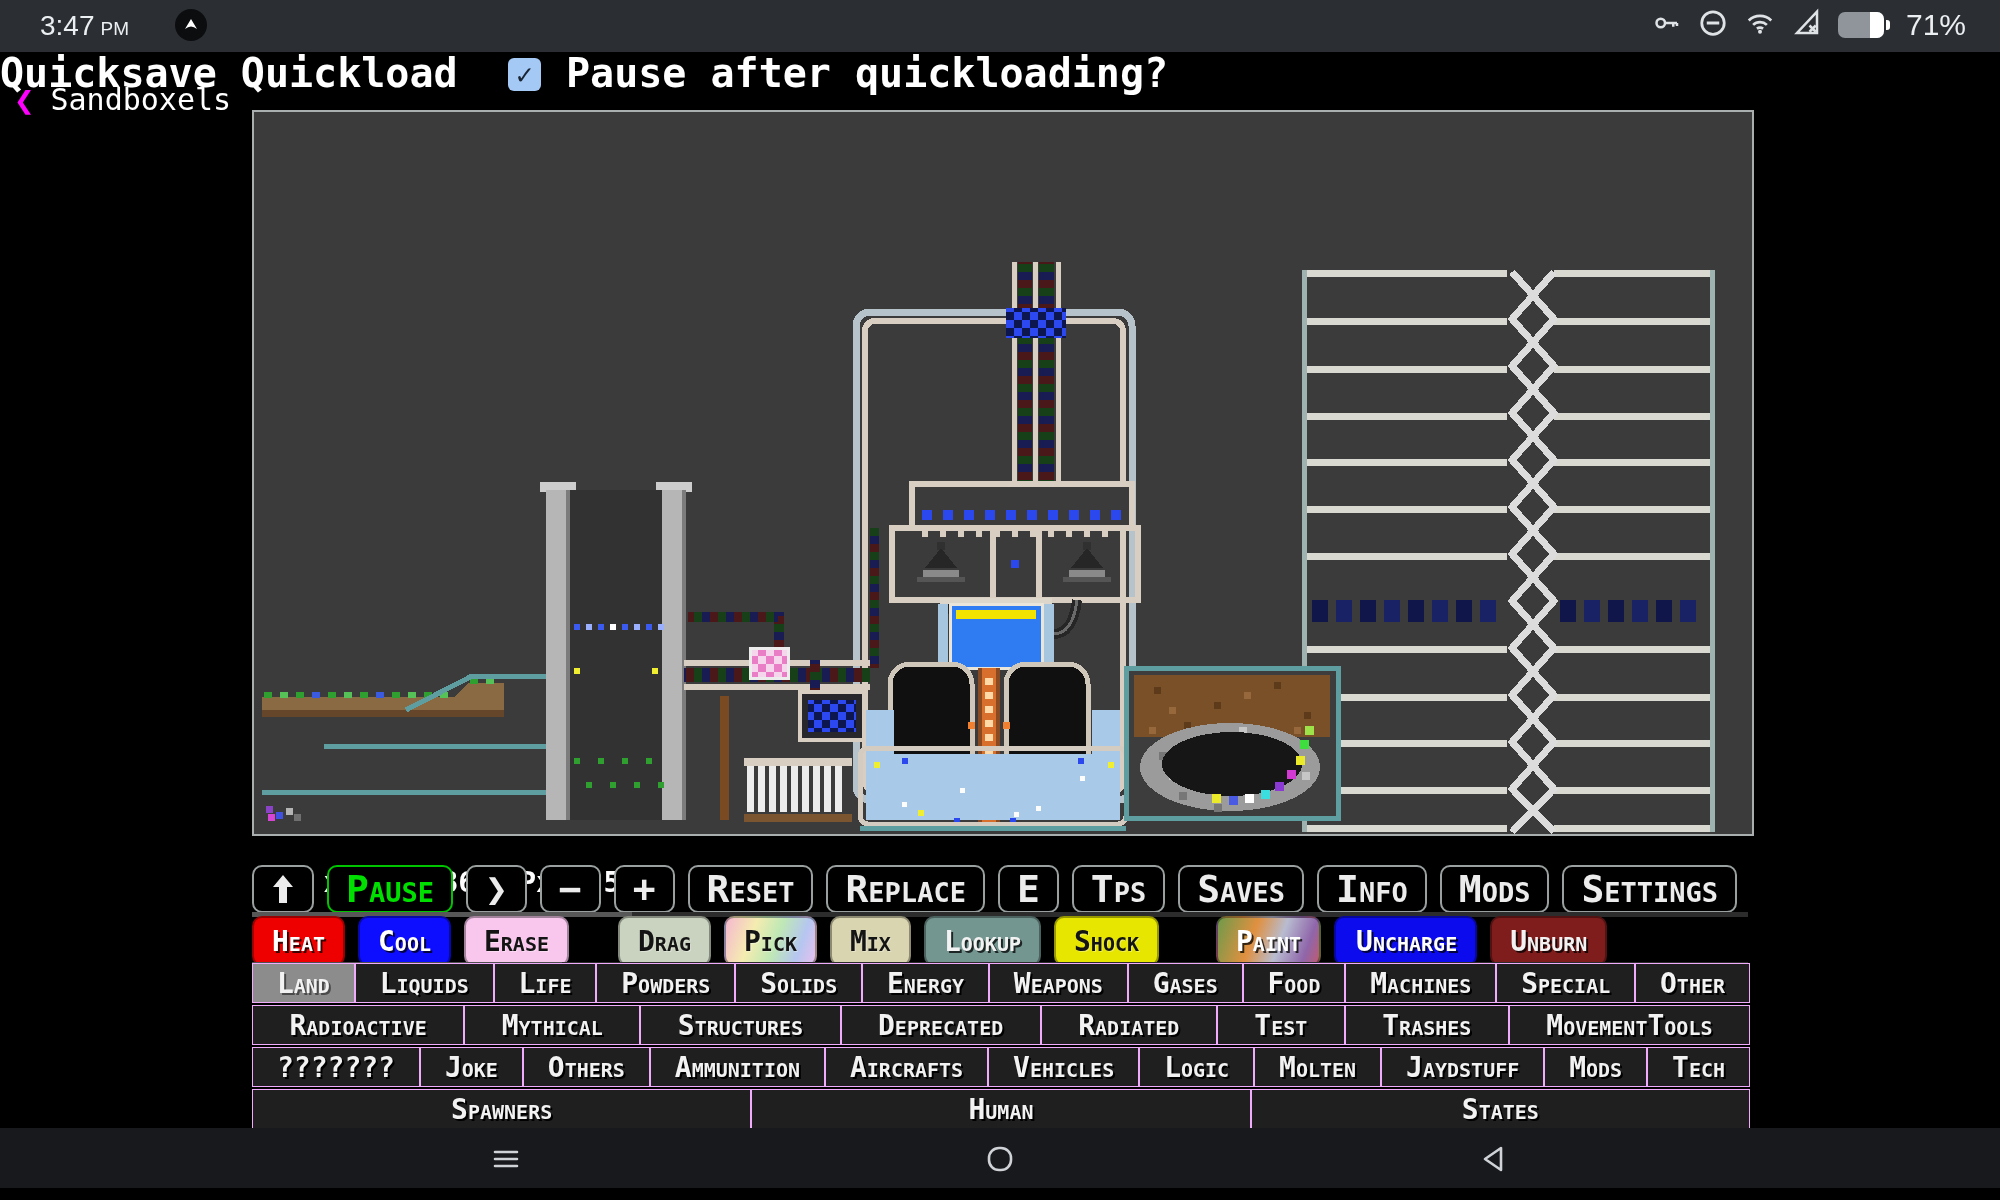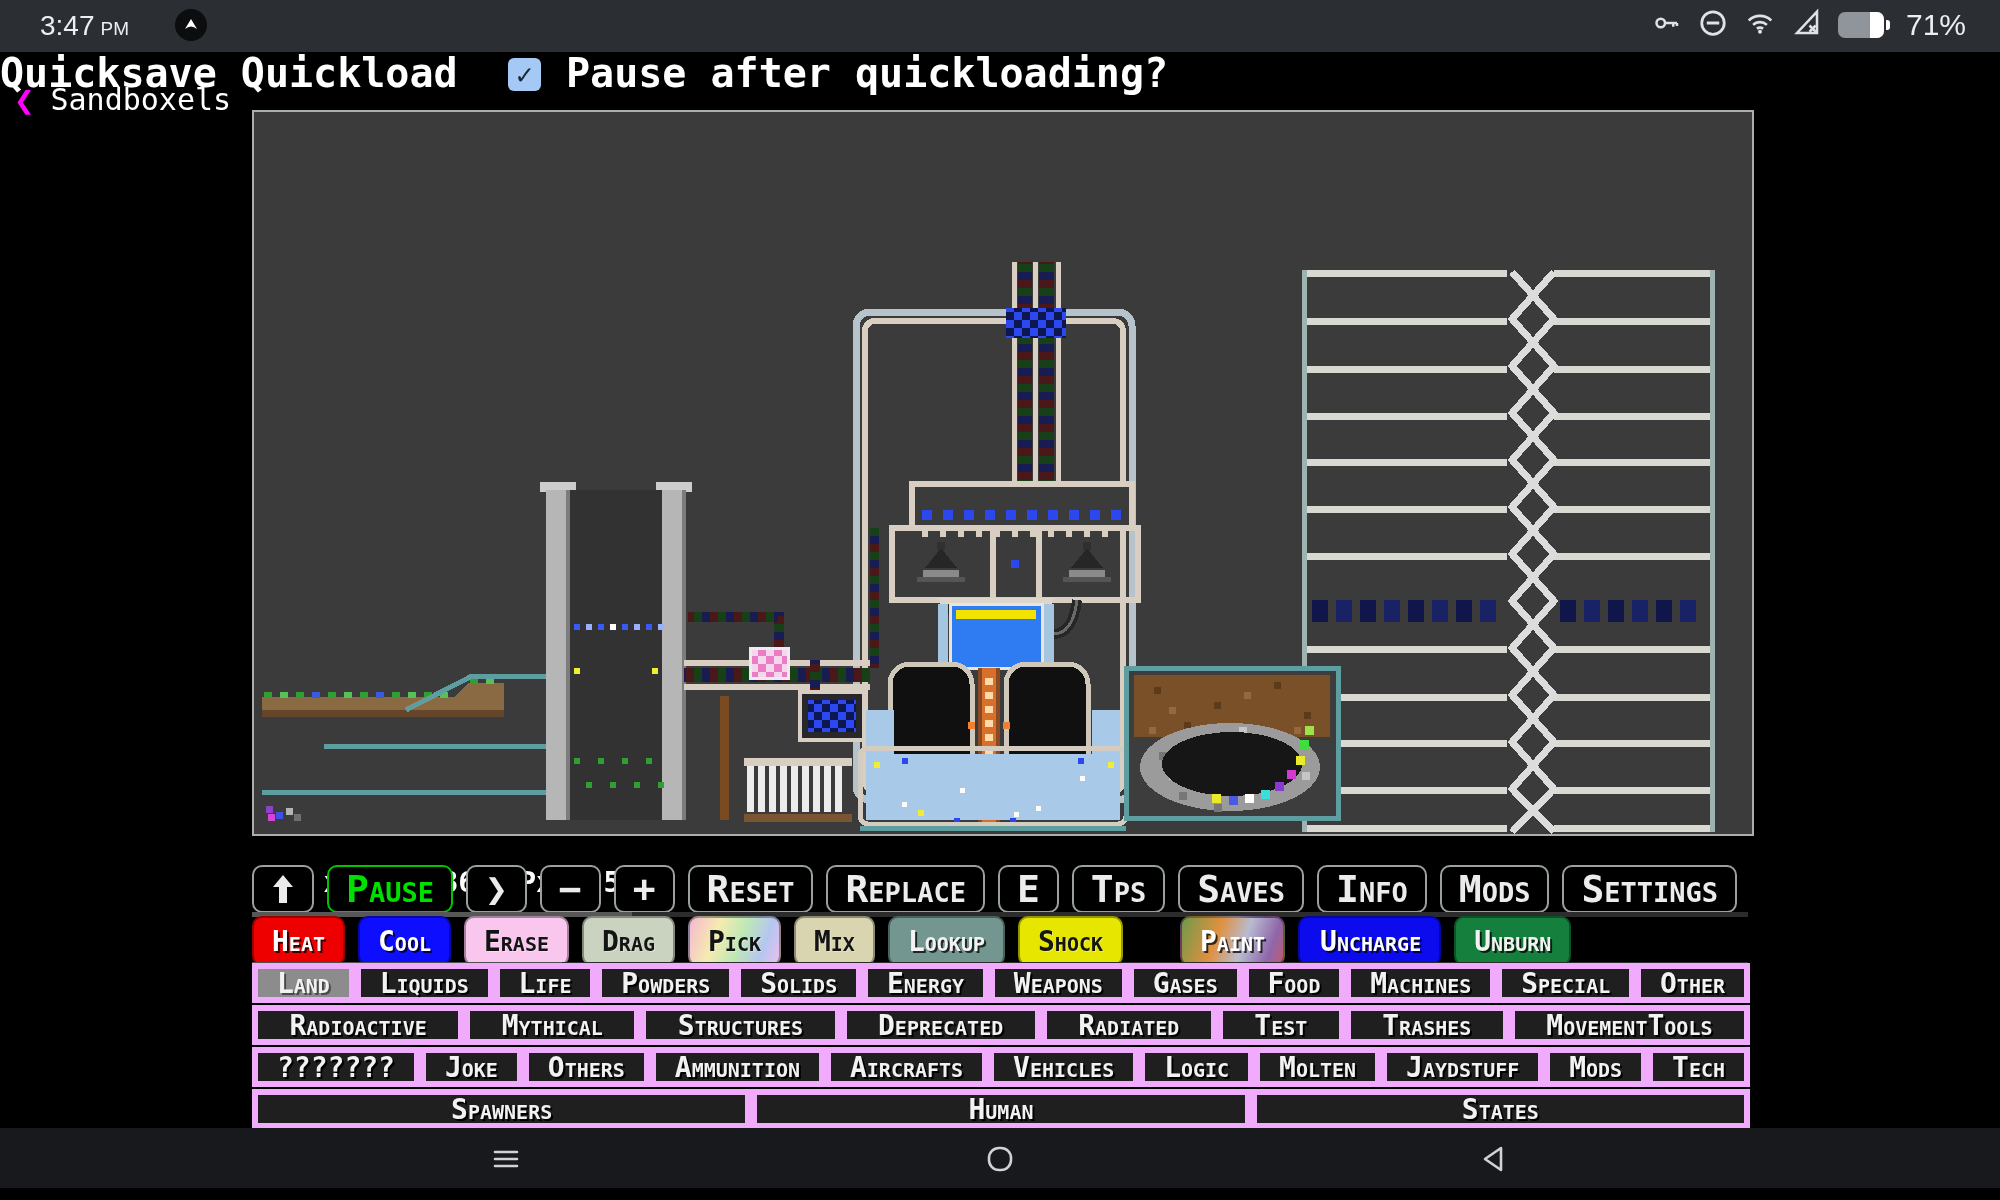--- a/index.html
+++ b/index.html
@@ -49,21 +49,21 @@
   .tool.lite{text-shadow:2px 2px 0 rgba(0,0,0,.75);}
   .tool.dark{text-shadow:1px 1px 0 rgba(255,255,255,.35);}
   .tool.grad-pastel{background:linear-gradient(110deg,#f5b8d0,#f5ecb0 30%,#bfe8b5 55%,#b5c6f0 80%,#e8c0ee);}
   .tool.grad-bright{background:linear-gradient(110deg,#6f9a4a,#e09040 35%,#b8bcd0 60%,#8f66aa 85%,#c05a70);margin-left:44px;}
   .scrolltrack{position:absolute;left:252px;width:1496px;height:5px;background:#2c2c2c;}
   .scrollthumb{position:absolute;left:252px;height:5px;background:#575757;}
   
   #cats{position:absolute;left:252px;top:963px;width:1498px;display:flex;flex-direction:column;gap:2px;}
   .catrow{display:flex;height:40px;gap:0;}
   .cat{flex:1 1 auto;display:flex;align-items:center;justify-content:center;white-space:nowrap;
-       padding:0 9px;background:#1f1f1f;border:6px solid #f0abfc;color:#f2f2f2;
+       padding:0 9px;background:#1f1f1f;border:1px solid #f0abfc;color:#f2f2f2;
        font-size:28px;font-weight:bold;font-variant:small-caps;text-shadow:2px 2px 0 #000;}
   .cat.sel{background:#8c8c8c;text-shadow:2px 2px 0 #4a4a4a;}
   .catrow.equal .cat{flex:1 1 0;}
   
   #navbar{position:absolute;left:0;top:1128px;width:2000px;height:60px;background:#17191d;}
   .navic{position:absolute;top:14px;width:34px;height:34px;display:flex;align-items:center;justify-content:center;}
   #navbar svg{stroke:#cfd2d6;fill:none;stroke-width:2.6px;stroke-linejoin:round;stroke-linecap:round;}
   #navstrip{position:absolute;left:0;top:1188px;width:2000px;height:12px;background:#000;}
 </style>
 </head>
@@ -463,28 +463,28 @@
     <div class="tbtn">Settings</div>
     <div class="tbtn stub"></div>
   </div>
   <div class="scrolltrack" style="top:912px;"></div>
   <div class="scrollthumb" style="top:912px;width:380px;"></div>
 
   <div id="row2" class="btnrow">
     <div class="tool lite" style="background: rgb(238, 0, 0); color: rgb(255, 255, 255);">Heat</div>
     <div class="tool lite" style="background: rgb(13, 13, 255); color: rgb(255, 255, 255);">Cool</div>
     <div class="tool dark" style="background: rgb(249, 198, 238); color: rgb(20, 20, 20);">Erase</div>
-    <div class="tool dark" style="background: rgb(201, 211, 191); color: rgb(20, 20, 20);">Drag</div>
+    <div class="tool dark" style="background: rgb(201, 211, 191); color: rgb(20, 20, 20); margin-left: 36px;">Drag</div>
     <div class="tool dark grad-pastel" style="color: rgb(20, 20, 20);">Pick</div>
     <div class="tool dark" style="background: rgb(217, 213, 176); color: rgb(20, 20, 20);">Mix</div>
     <div class="tool lite" style="background: rgb(115, 150, 144); color: rgb(242, 242, 242);">Lookup</div>
     <div class="tool dark" style="background: rgb(230, 230, 0); color: rgb(20, 20, 20);">Shock</div>
     <div class="tool lite grad-bright" style="color: rgb(255, 255, 255);">Paint</div>
     <div class="tool lite" style="background: rgb(11, 11, 238); color: rgb(255, 255, 255); padding-left: 20px;">Uncharge</div>
-    <div class="tool lite" style="background: #15803d; color: rgb(242, 242, 242);">Unburn</div>
+    <div class="tool lite" style="background: #7f1d1d; color: rgb(242, 242, 242);">Unburn</div>
   </div>
   <div class="scrolltrack" style="top:962px;"></div>
   <div class="scrollthumb" style="top:962px;width:310px;background:#4f4f4f;"></div>
 
   <div id="cats">
     <div class="catrow">
       <div class="cat sel">Land</div>
       <div class="cat">Liquids</div>
       <div class="cat">Life</div>
       <div class="cat">Powders</div>

